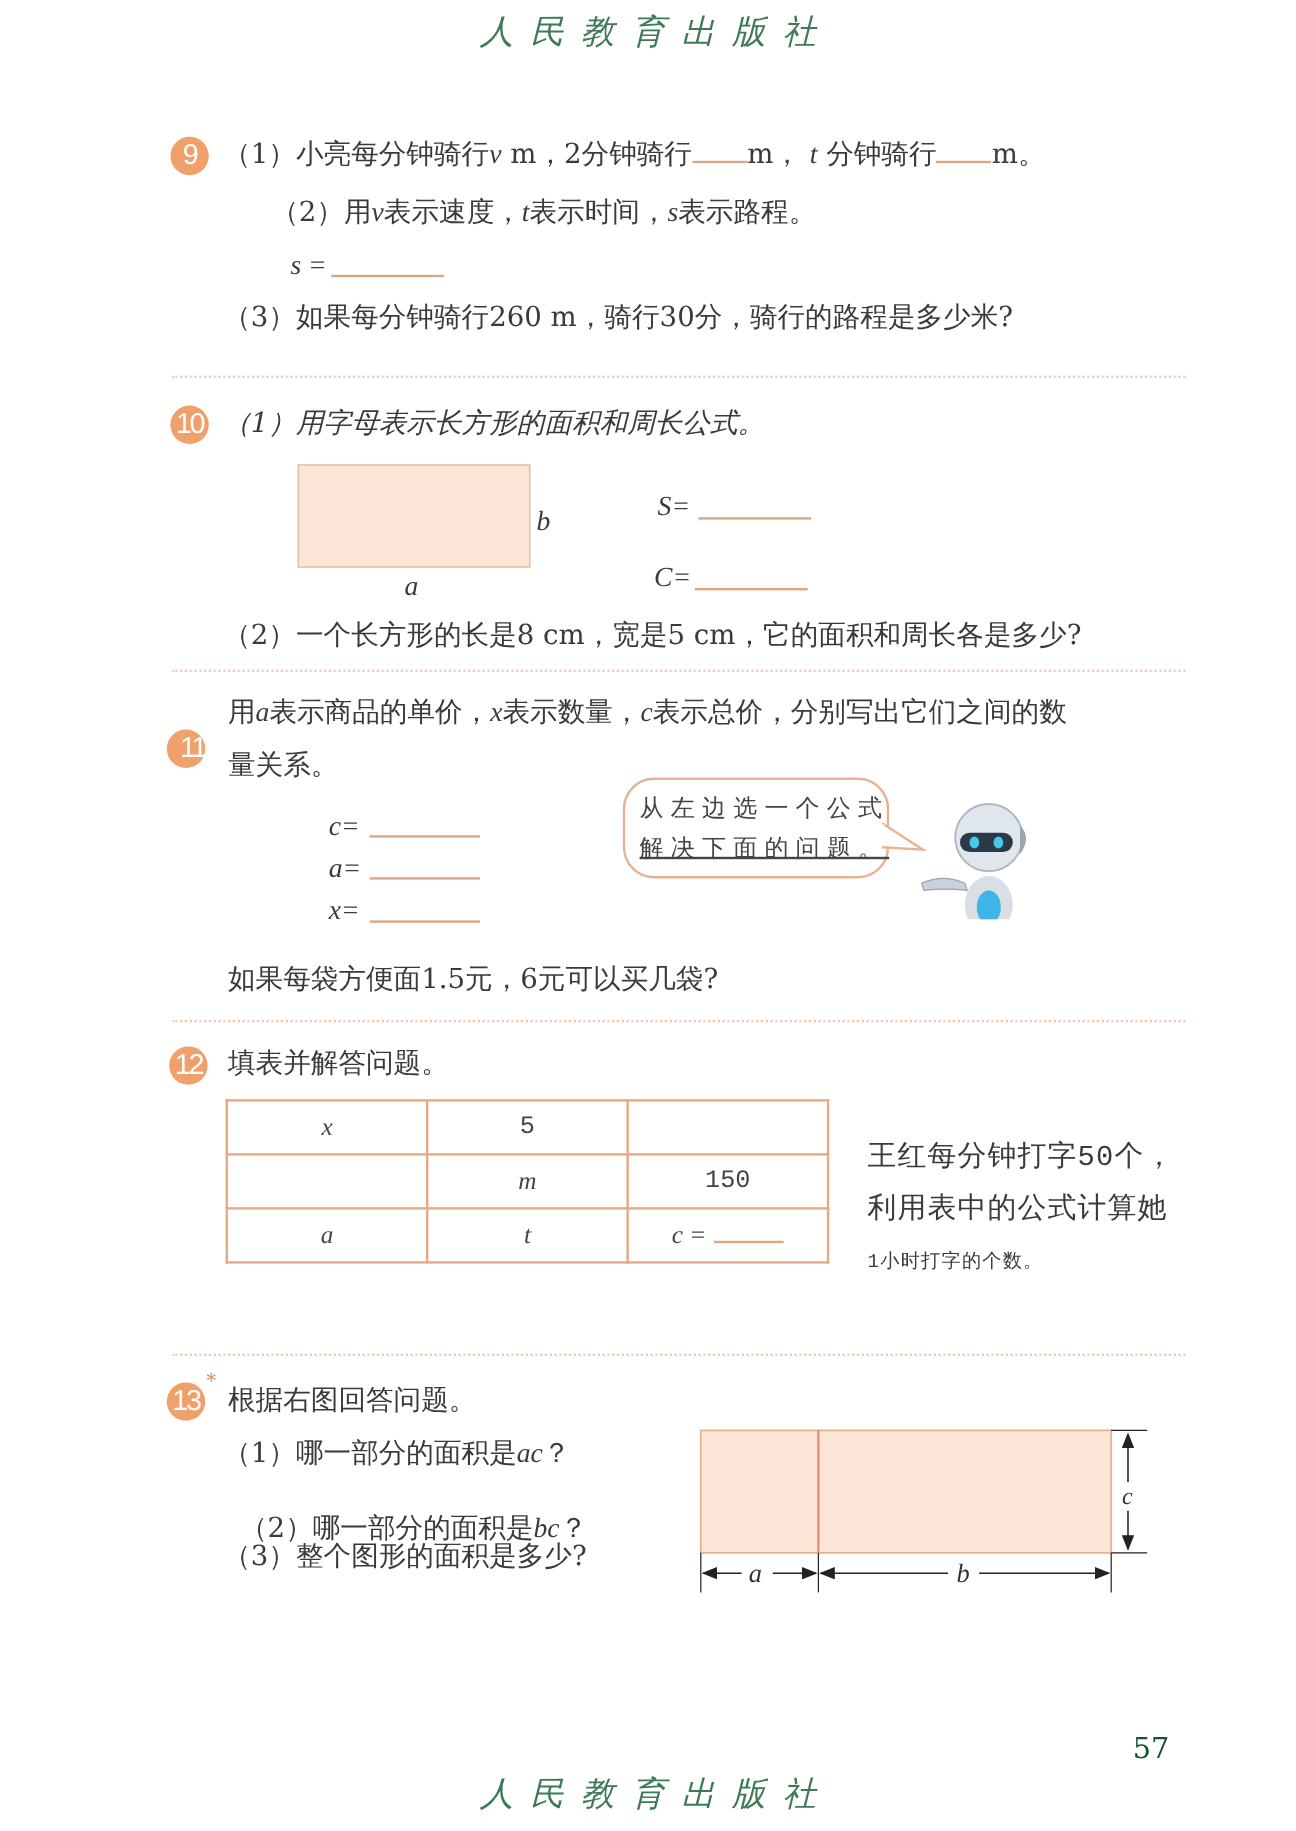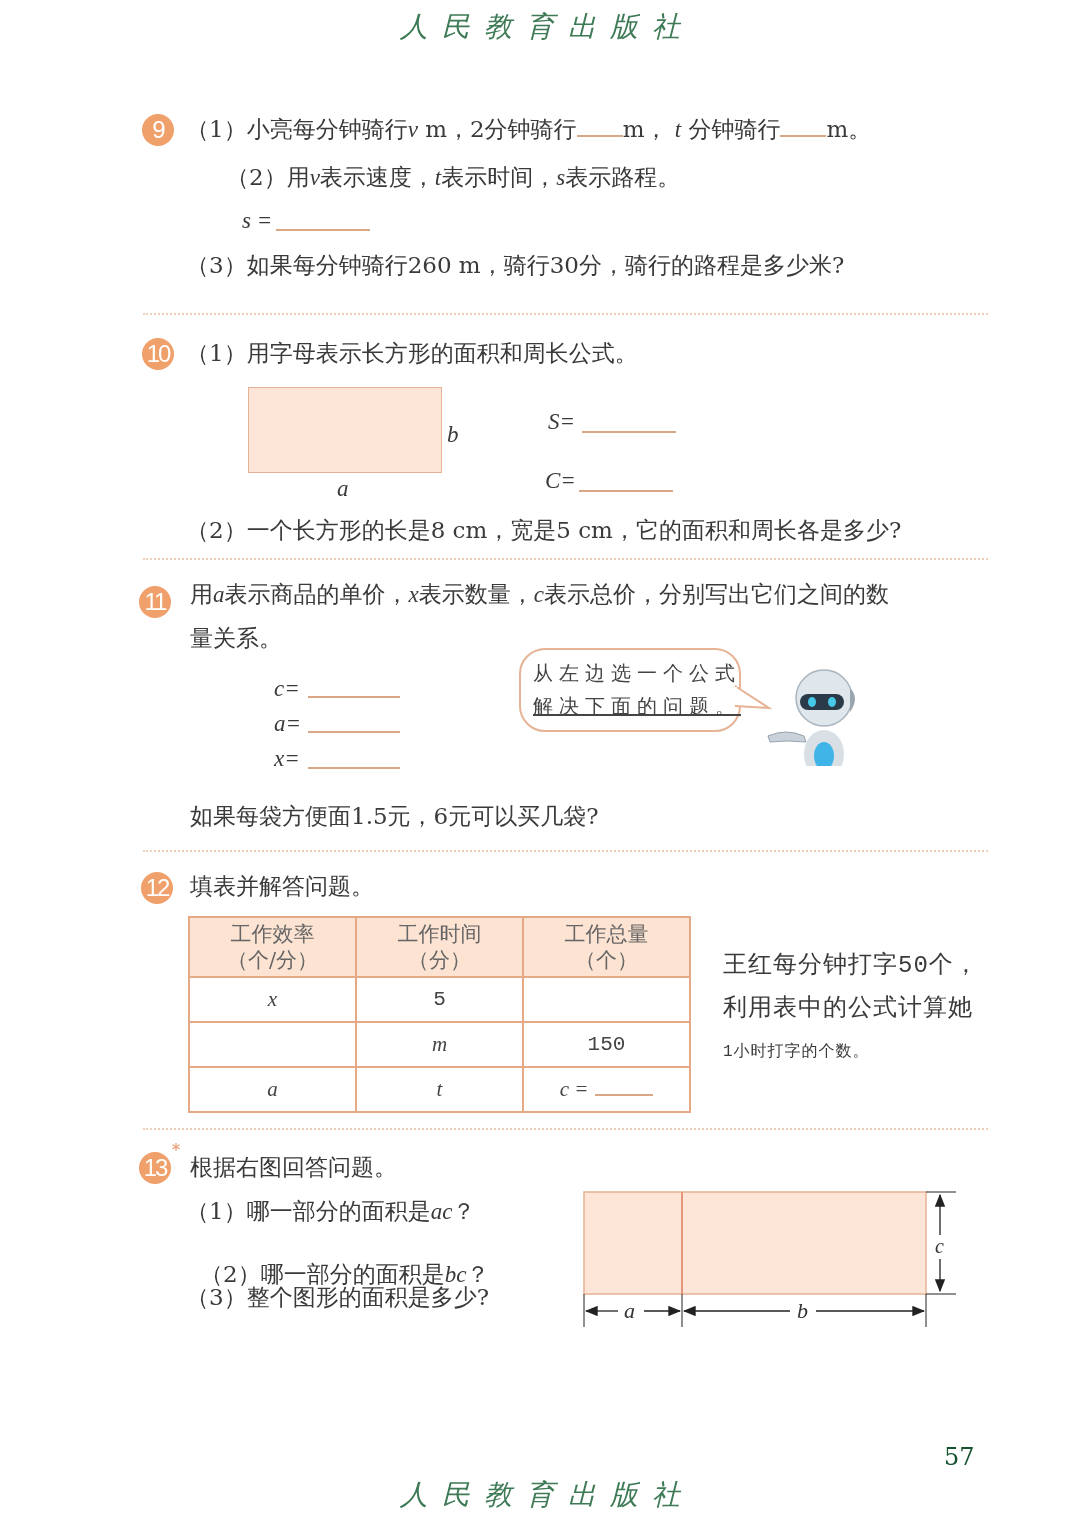--- a/index.html
+++ b/index.html
@@ -42,33 +42,33 @@
 </div>
 <div class="txt it" style="left:242px; top:206px;">
   <span>s =</span>
 </div>
 <div class="abs" style="left:276px; top:229px; width:94px; border-bottom:2px solid #dba886;"></div>
 <div class="txt" style="left:186px; top:250px;">（3）如果每分钟骑行260 m，骑行30分，骑行的路程是多少米?</div>
 
 <div class="divider" style="top:313px;"></div>
 
 <div class="num-badge" style="left:142px; top:338px;">10</div>
-<div class="txt" style="left:186px; top:338px;">（1）用字母表示长方形的面积和周长公式。</div>
+<div class="txt" style="left:186px; top:338px;font-style:italic;">（1）用字母表示长方形的面积和周长公式。</div>
 <div class="rect10"></div>
 <div class="txt it" style="left:447px; top:420px;">b</div>
 <div class="txt it" style="left:337px; top:474px;">a</div>
 <div class="txt it" style="left:548px; top:407px;">S=</div>
 <div class="abs" style="left:582px; top:431px; width:94px; border-bottom:2px solid #dba886;"></div>
 <div class="txt it" style="left:545px; top:466px;">C=</div>
 <div class="abs" style="left:579px; top:490px; width:94px; border-bottom:2px solid #dba886;"></div>
 <div class="txt" style="left:186px; top:515px;">（2）一个长方形的长是8 cm，宽是5 cm，它的面积和周长各是多少?</div>
 
 <div class="divider" style="top:558px;"></div>
 
-<div class="num-badge" style="left:139px; top:586px;">11</div>
+<div class="num-badge" style="left:139px; top:608px;text-align:right;">11</div>
 <div class="txt" style="left:190px; top:579px;">
   <span>用</span><span class="it">a</span><span>表示商品的单价，</span><span class="it">x</span><span>表示数量，</span><span class="it">c</span><span>表示总价，分别写出它们之间的数</span>
 </div>
 <div class="txt" style="left:190px; top:623px;">量关系。</div>
 
 <div class="txt it" style="left:274px; top:674px;">c=</div>
 <div class="abs" style="left:308px; top:696px; width:92px; border-bottom:2px solid #dba886;"></div>
 <div class="txt it" style="left:274px; top:709px;">a=</div>
 <div class="abs" style="left:308px; top:731px; width:92px; border-bottom:2px solid #dba886;"></div>
 <div class="txt it" style="left:274px; top:744px;">x=</div>
@@ -95,34 +95,20 @@
 
 <div class="txt" style="left:190px; top:801px;">如果每袋方便面1.5元，6元可以买几袋?</div>
 
 <div class="divider" style="top:850px;"></div>
 
 <div class="num-badge" style="left:141px; top:872px;">12</div>
 <div class="txt" style="left:190px; top:871px;">填表并解答问题。</div>
 
 <table class="t12">
   <tbody>
-      <tr class="head">
-    <td>
-          <div>工作效率</div>
-          <div>（个/分）</div>
-        </td>
-    <td>
-          <div>工作时间</div>
-          <div>（分）</div>
-        </td>
-    <td>
-          <div>工作总量</div>
-          <div>（个）</div>
-        </td>
-  </tr>
   <tr>
     <td class="it">x</td>
     <td class="sans">5</td>
     <td></td>
   </tr>
   <tr>
     <td></td>
     <td class="it">m</td>
     <td class="sans">150</td>
   </tr>

